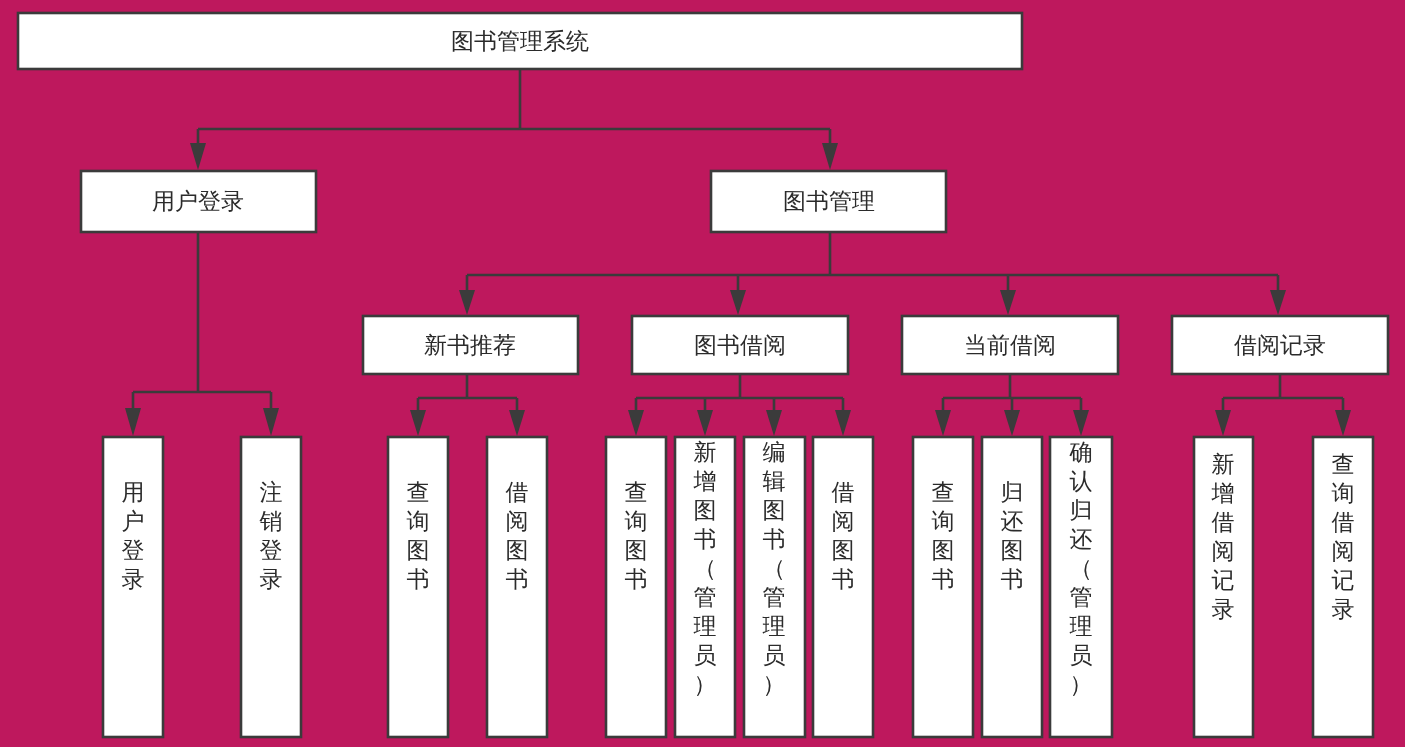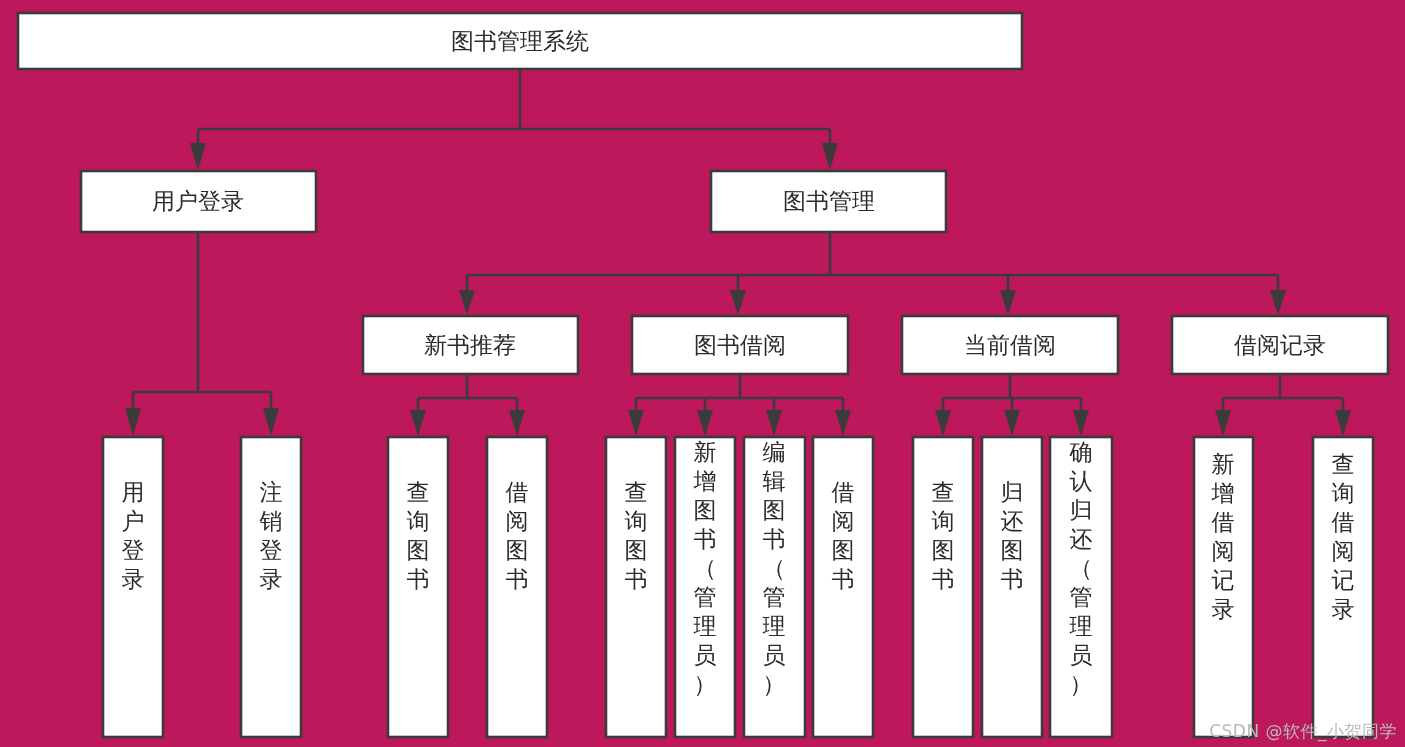--- a/index.html
+++ b/index.html
@@ -215,14 +215,13 @@
       <rect class="node-box" x="1194" y="437" width="59" height="300"></rect>
       <text class="node-label-v" x="1223" y="472"><tspan x="1223" dy="0">新</tspan><tspan x="1223" dy="29">增</tspan><tspan x="1223" dy="29">借</tspan><tspan x="1223" dy="29">阅</tspan><tspan x="1223" dy="29">记</tspan><tspan x="1223" dy="29">录</tspan></text>
     </g>
     <g>
       <rect class="node-box" x="1313" y="437" width="60" height="300"></rect>
       <text class="node-label-v" x="1343" y="472"><tspan x="1343" dy="0">查</tspan><tspan x="1343" dy="29">询</tspan><tspan x="1343" dy="29">借</tspan><tspan x="1343" dy="29">阅</tspan><tspan x="1343" dy="29">记</tspan><tspan x="1343" dy="29">录</tspan></text>
     </g>
 
   </svg>
 
-  <div class="watermark">CSDN @软件_小贺同学</div>
 </div>
 
 </body></html>

